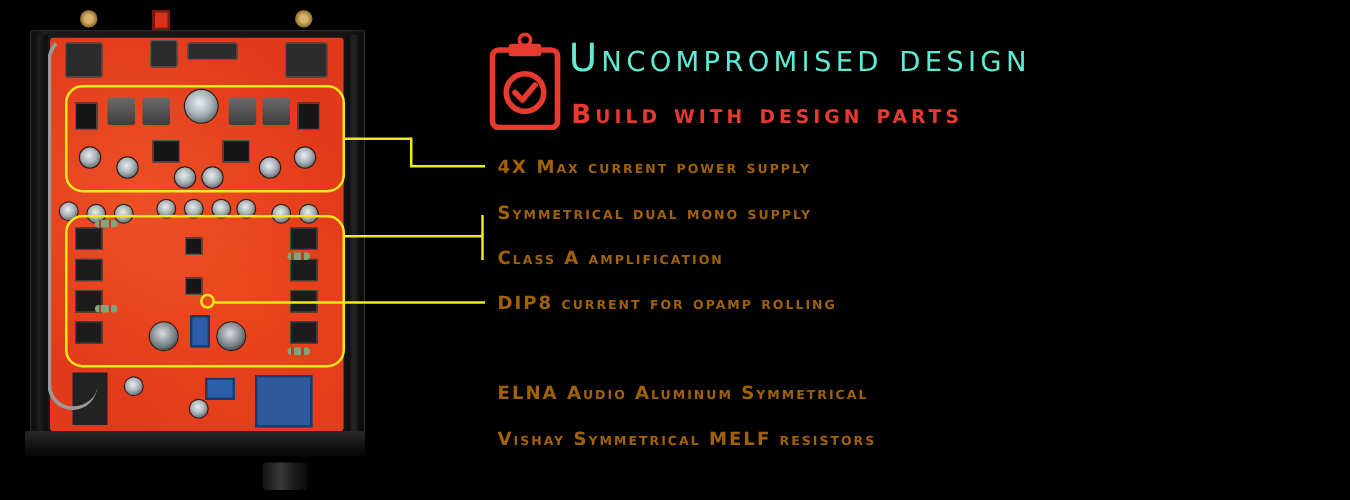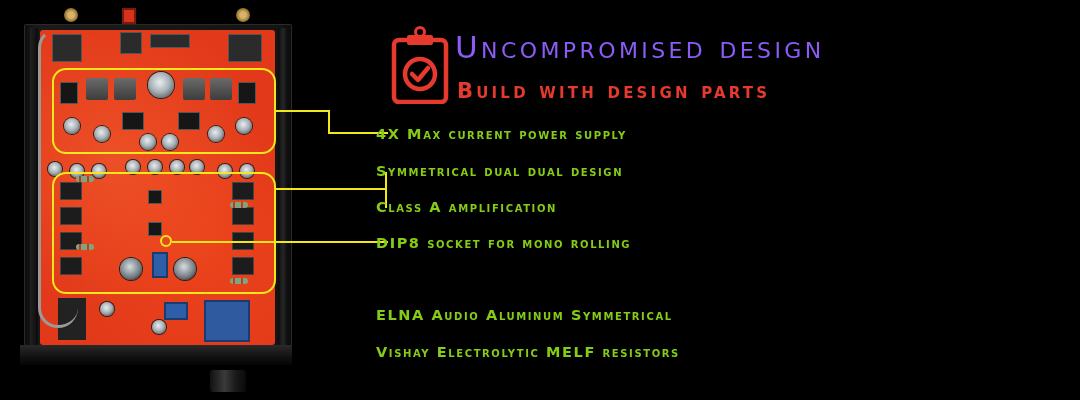--- a/index.html
+++ b/index.html
@@ -44,31 +44,31 @@
 
     
     .callout-box { position: absolute; border: 2px solid #f0e81a; border-radius: 14px; }
     .callout-line { position: absolute; background: #f0e81a; }
     .callout-dot { position: absolute; width: 12px; height: 12px; border: 2px solid #f0e81a; border-radius: 50%; }
 
     
     .header-icon { position: absolute; left: 390px; top: 26px; width: 60px; height: 78px; }
     .headline {
       position: absolute; left: 455px; top: 32px;
-      color: #8b5cf6; font-size: 31px; letter-spacing: 3.4px; font-variant: small-caps;
+      color: #5eead4; font-size: 31px; letter-spacing: 3.4px; font-variant: small-caps;
       font-family: "DejaVu Sans", sans-serif; font-weight: normal; line-height: 1; white-space: nowrap;
     }
     .subheadline {
       position: absolute; left: 457px; top: 81px;
       color: #e63a2e; font-size: 21px; letter-spacing: 3.2px; font-variant: small-caps;
       font-family: "DejaVu Sans", sans-serif; font-weight: bold; line-height: 1; white-space: nowrap;
     }
     .feature {
-      position: absolute; left: 376px;
-      color: #84cc16; font-size: 14.5px; letter-spacing: 1.6px; font-variant: small-caps;
+      position: absolute; left: 398px;
+      color: #a16207; font-size: 14.5px; letter-spacing: 1.6px; font-variant: small-caps;
       font-family: "DejaVu Sans", sans-serif; font-weight: bold; line-height: 1; white-space: nowrap;
     }
   </style>
 </head>
 <body>
 
 <div class="product-photo">
   <div class="chassis"></div>
   <div class="chassis-rail-left"></div>
   <div class="chassis-rail-right"></div>
@@ -157,18 +157,18 @@
   <rect x="4" y="14" width="52" height="62" rx="5" fill="none" stroke="#e63a2e" stroke-width="4.5"></rect>
   <rect x="17" y="9" width="26" height="10" rx="2" fill="#e63a2e"></rect>
   <circle cx="30" cy="6" r="4.5" fill="none" stroke="#e63a2e" stroke-width="3"></circle>
   <circle cx="30" cy="48" r="15" fill="none" stroke="#e63a2e" stroke-width="4.5"></circle>
   <polyline points="22,48 28,54 38,42" fill="none" stroke="#e63a2e" stroke-width="4.5" stroke-linecap="round" stroke-linejoin="round"></polyline>
 </svg>
 <div class="headline">Uncompromised design</div>
 <div class="subheadline">Build with design parts</div>
 
 <div class="feature" style="top:127px;">4X Max current power supply</div>
-<div class="feature" style="top:164px;">Symmetrical dual dual design</div>
+<div class="feature" style="top:164px;">Symmetrical dual mono supply</div>
 <div class="feature" style="top:200px;">Class A amplification</div>
-<div class="feature" style="top:236px;">DIP8 socket for mono rolling</div>
+<div class="feature" style="top:236px;">DIP8 current for opamp rolling</div>
 
 <div class="feature" style="top:308px;">ELNA Audio Aluminum Symmetrical</div>
-<div class="feature" style="top:345px;">Vishay Electrolytic MELF resistors</div>
+<div class="feature" style="top:345px;">Vishay Symmetrical MELF resistors</div>
 
 </body></html>

